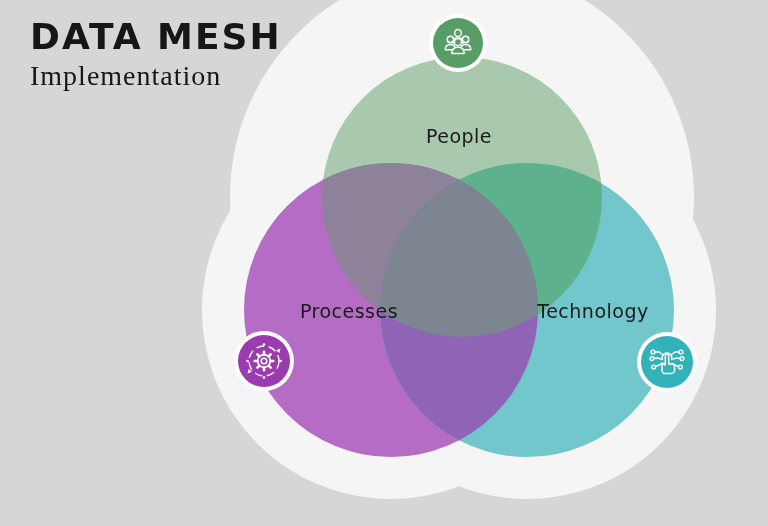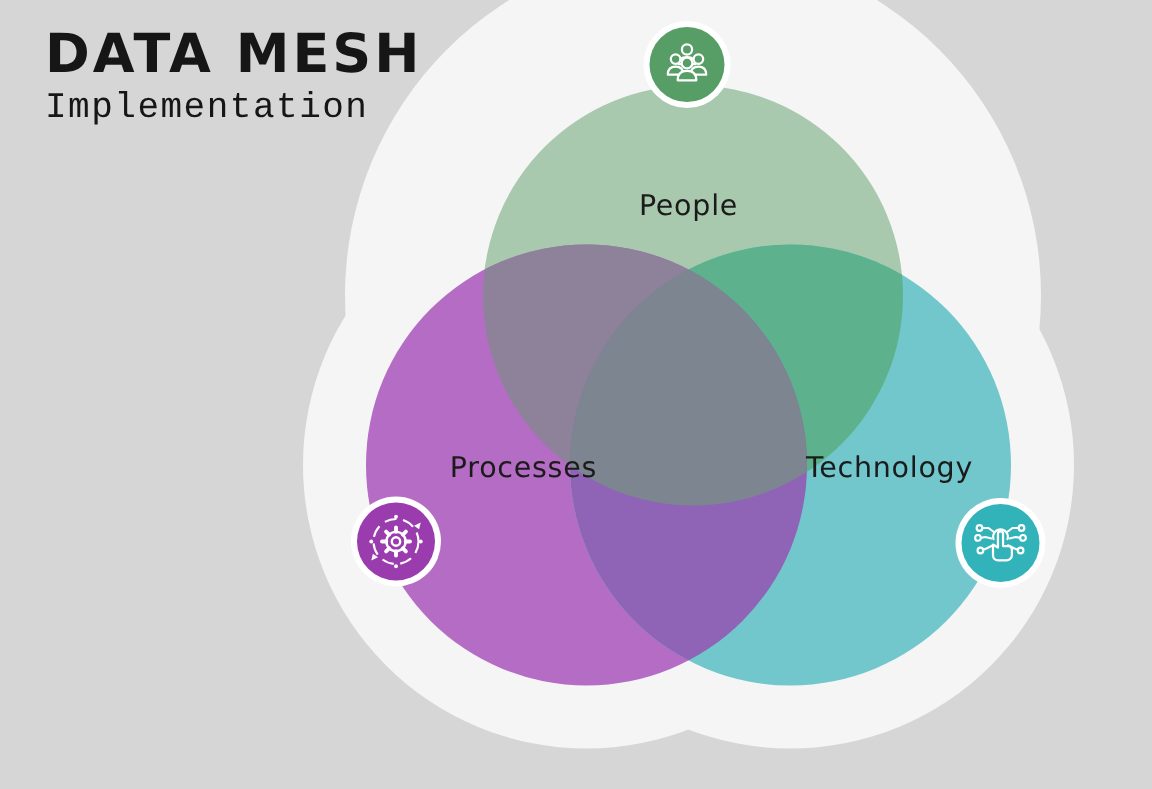--- a/index.html
+++ b/index.html
@@ -18,23 +18,23 @@
   }
   .title-line1{
     font-family:"DejaVu Sans", sans-serif;
     font-weight:bold;
     font-size:36px;
     letter-spacing:2px;
     line-height:1.15;
     text-align:center;
   }
   .title-line2{
-    font-family:Liberation Mono, monospace;
+    font-family:Liberation Serif, serif;
     font-weight:normal;
-    font-size:24px;
+    font-size:28px;
     letter-spacing:1px;
     line-height:1.2;
     margin-top:2px;
   }
   .set-label{
     font-family:"DejaVu Sans", sans-serif;
     font-size:19px;
     font-weight:normal;
     fill:#1b1b1b;
     letter-spacing:0.5px;

